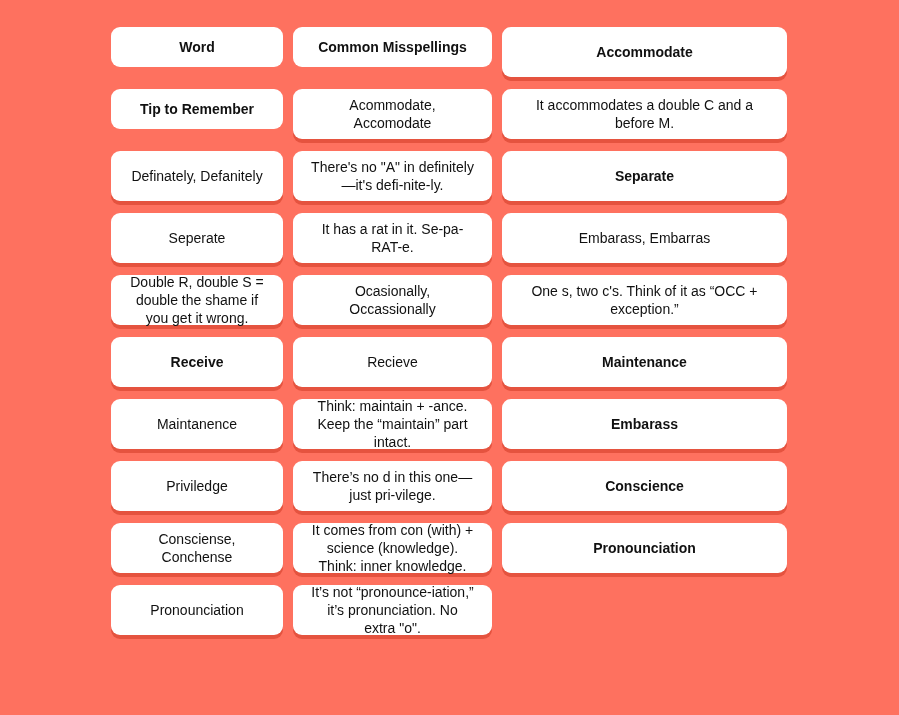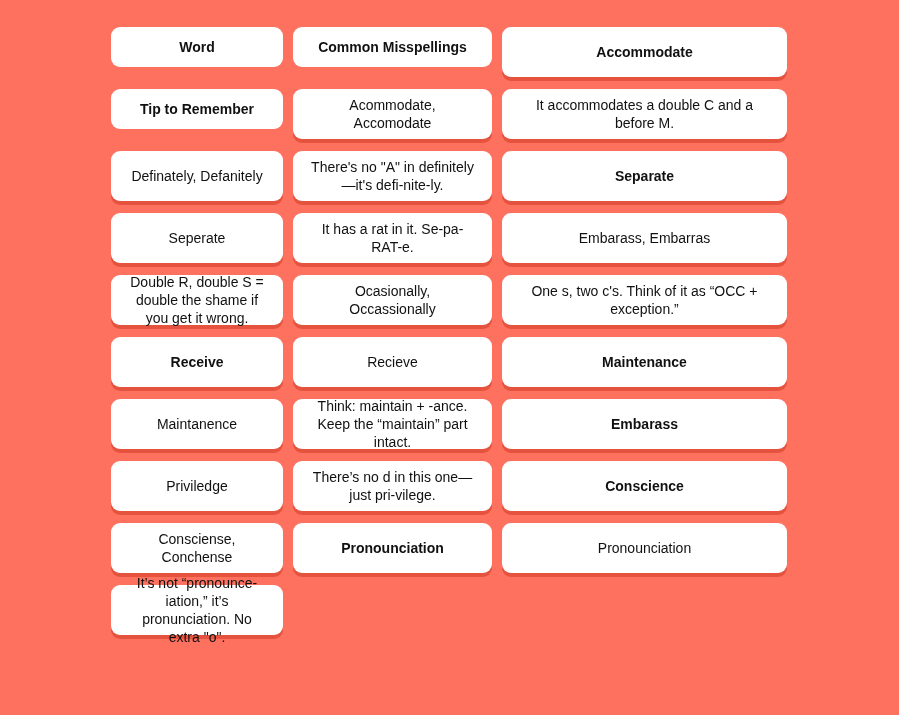--- a/index.html
+++ b/index.html
@@ -67,17 +67,18 @@
   <div class="cell row-cell word">Maintenance</div>
   <div class="cell row-cell">Maintanence</div>
   <div class="cell row-cell">Think: maintain + -ance. Keep the “maintain” part intact.</div>
 
   <div class="cell row-cell word">Embarass</div>
   <div class="cell row-cell">Priviledge</div>
   <div class="cell row-cell">There’s no d in this one—just pri-vilege.</div>
 
   <div class="cell row-cell word">Conscience</div>
   <div class="cell row-cell">Consciense, Conchense</div>
+  <div class="cell row-cell">It comes from con (with) + science (knowledge). Think: inner knowledge.</div>
 
   <div class="cell row-cell word">Pronounciation</div>
   <div class="cell row-cell">Pronounciation</div>
   <div class="cell row-cell">It’s not “pronounce-iation,” it’s pronunciation. No extra "o".</div>
 </div>
 
 </body></html>

